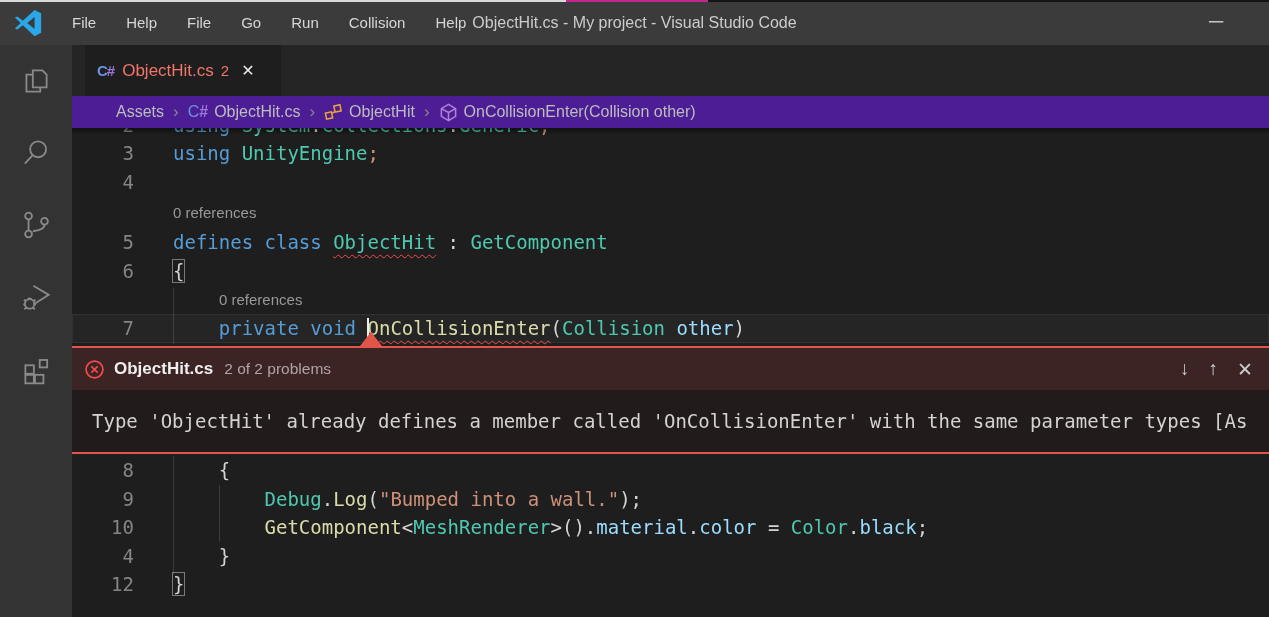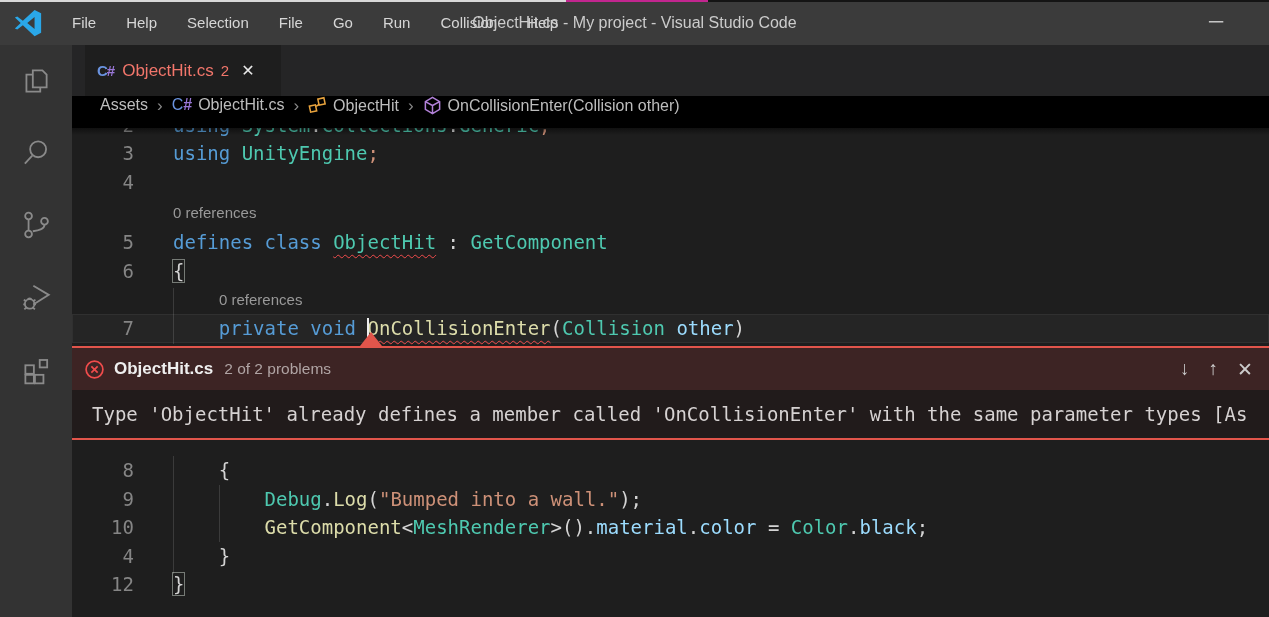--- a/index.html
+++ b/index.html
@@ -30,22 +30,22 @@
   
   .tabstrip { position:absolute; left:72px; top:45px; width:1197px; height:51px; background:#252526; }
   .tab { position:absolute; left:13px; top:0; width:196px; height:51px; background:#1e1e1e;
     display:flex; align-items:center; padding:0 10px 0 12px; }
   .tab .cs-ico { font-size:15px; font-weight:bold; margin-right:8px; letter-spacing:-1px; }
   .tab-label { font-size:17px; }
   .tab-badge { font-size:15px; margin-left:7px; }
   .tab-close { color:#e8e8e8; font-size:16px; margin-left:12px; }
 
   
-  .breadcrumb { position:absolute; left:72px; top:96px; width:1197px; height:32px; background:#000000;
-    display:flex; align-items:flex-start; padding-left:28px; color:#bdbdbd; font-size:16px; white-space:nowrap; }
+  .breadcrumb { position:absolute; left:72px; top:96px; width:1197px; height:32px; background:#4c1d95;
+    display:flex; align-items:center; padding-left:44px; color:#bdbdbd; font-size:16px; white-space:nowrap; }
   .bc-sep { color:#8a8a8a; margin:0 9px; font-size:17px; }
   .bc-item { display:flex; align-items:center; }
   .bc-ico { margin-right:6px; display:inline-flex; }
   .cs-ico { color:#6a93e0; }
   .cs-ico b { color:#9a77d8; font-weight:bold; }
 
   
   .editor { position:absolute; left:72px; top:128px; width:1197px; height:489px; background:#1e1e1e; overflow:hidden;
     font-family:"DejaVu Sans Mono", monospace; }
   .scroll-shadow { position:absolute; left:0; top:0; width:100%; height:7px;
@@ -65,21 +65,21 @@
 
   
   .peek { position:absolute; left:0; top:218px; width:1197px; z-index:10; }
   .peek-arrow { position:absolute; left:288px; top:-14px; width:0; height:0;
     border-left:11px solid transparent; border-right:11px solid transparent; border-bottom:14px solid var(--c-pb); }
   .peek-header { height:44px; background:var(--c-ph); border-top:2px solid var(--c-pb);
     display:flex; align-items:center; padding:0 16px 0 12px; font-family:"Liberation Sans", sans-serif; }
   .peek-file { color:#efefef; font-size:17px; font-weight:bold; margin-left:9px; }
   .peek-meta { color:#b0a4a4; font-size:15.5px; margin-left:11px; }
   .peek-nav { margin-left:auto; display:flex; align-items:center; gap:19px; color:#cccccc; font-size:19px; }
-  .peek-body { height:50px; background:#211b1b; border-bottom:2px solid var(--c-pb);
+  .peek-body { height:64px; background:#211b1b; border-bottom:2px solid var(--c-pb);
     display:flex; align-items:center; }
   .peek-msg { color:#d6d2d2; font-size:19px; padding-left:20px; white-space:pre; overflow:hidden; }
 
   .class-ico svg { stroke:#e8a33d; fill:none; stroke-width:1.6; }
   .method-ico svg { stroke:#b180d7; fill:none; stroke-width:1.6; }
 </style>
 </head>
 <body>
 
 <div id="app">
@@ -87,21 +87,20 @@
   <div class="edge b"></div>
   <div class="edge c"></div>
 
   <div class="titlebar">
     <svg class="logo" viewBox="0 0 32 32">
       <path fill="#2aa7e8" fill-rule="evenodd" d="M23 2 L10.5 13.5 L4.5 9 L2 10.2 L8.2 16 L2 21.8 L4.5 23 L10.5 18.5 L23 30 L30 26.5 V5.5 Z M23 9.6 v12.8 l-7.8 -6.4 Z"></path>
     </svg>
     <div class="menu" id="menubar">
         <span class="menu-item">File</span>
         <span class="menu-item">Help</span>
-        <span class="menu-item">Selection</span>
         <span class="menu-item">File</span>
         <span class="menu-item">Go</span>
         <span class="menu-item">Run</span>
         <span class="menu-item">Collision</span>
         <span class="menu-item">Help</span>
       </div>
     <div class="win-title">ObjectHit.cs - My project - Visual Studio Code</div>
     <div class="win-min">─</div>
   </div>
 

